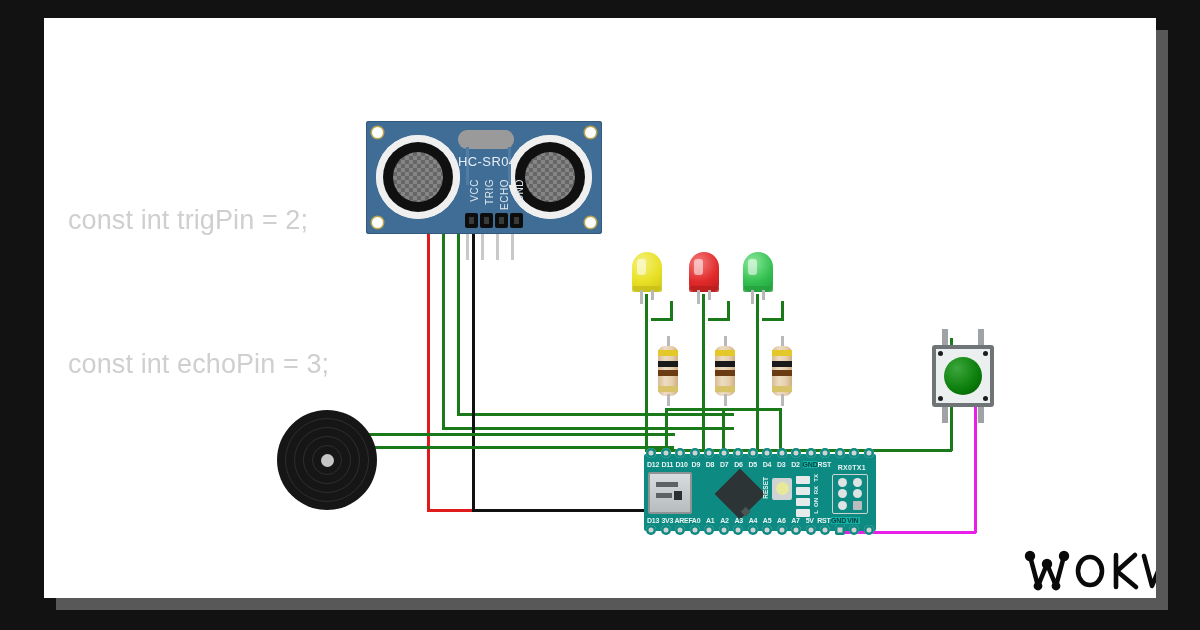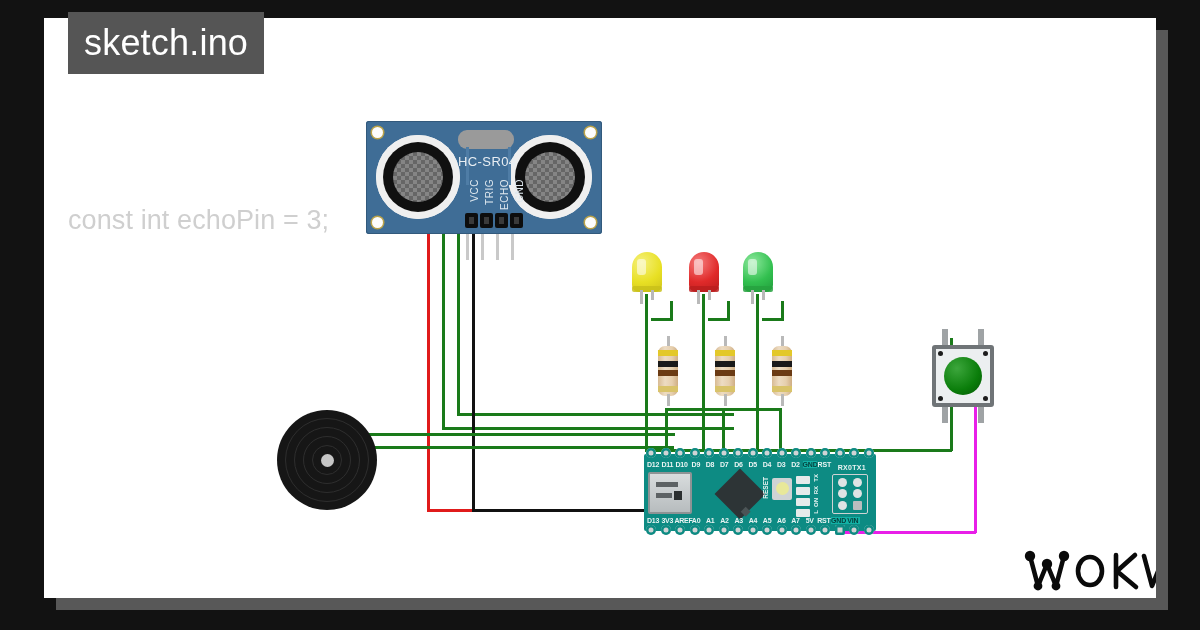--- a/index.html
+++ b/index.html
@@ -162,20 +162,21 @@
 </head>
 <body>
 
 <div id="stage">
 
   <div id="card-shadow"></div>
 
   <div id="card">
 
     <div id="code">
+      <span class="ln">const int trigPin = 2;</span>
       <span class="ln">const int echoPin = 3;</span>
       
       
       
       
       
       
       
     </div>
 
@@ -443,17 +444,14 @@
           <circle cx="16" cy="44" r="4.4"></circle>
           <circle cx="34" cy="44" r="4.4"></circle>
           <circle cx="166" cy="12" r="5"></circle>
         </g>
         <circle cx="166" cy="12" r="2.3" fill="#ffffff"></circle>
       </svg>
     </div>
 
   </div>
 
-  <div id="title-chip">
-    <span>sketch.ino</span>
-  </div>
 
 </div>
 
 </body></html>

